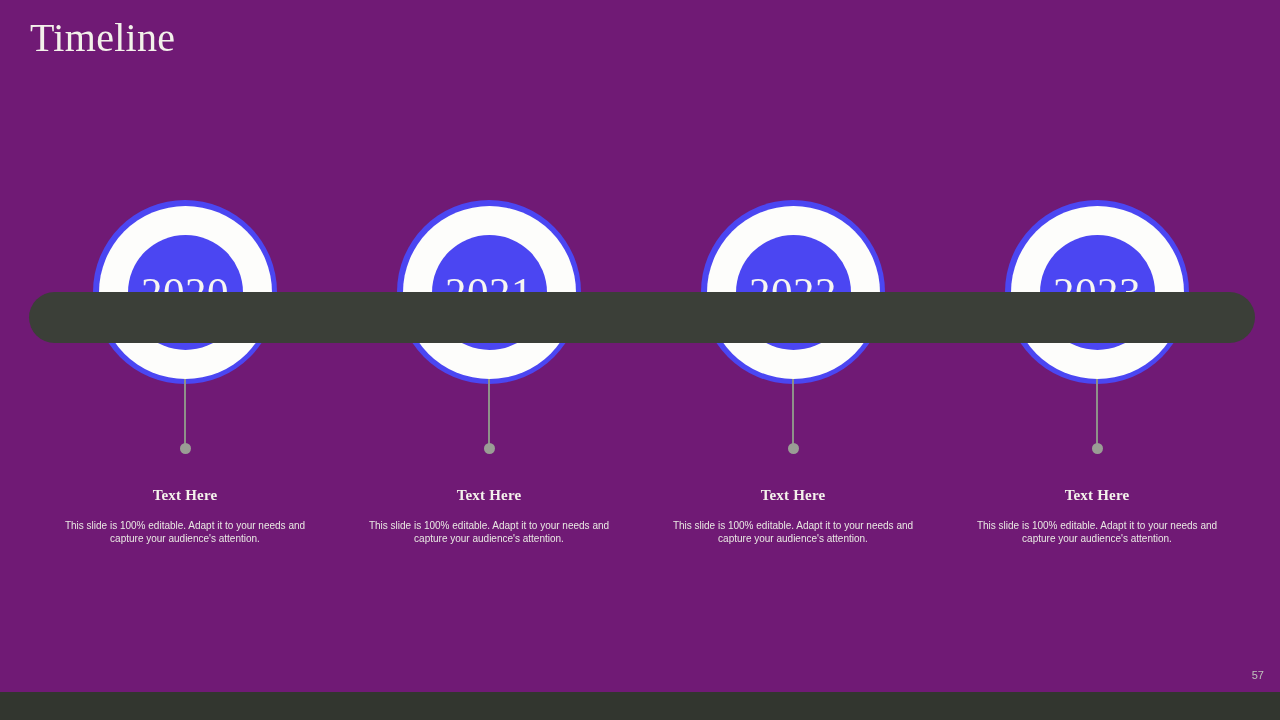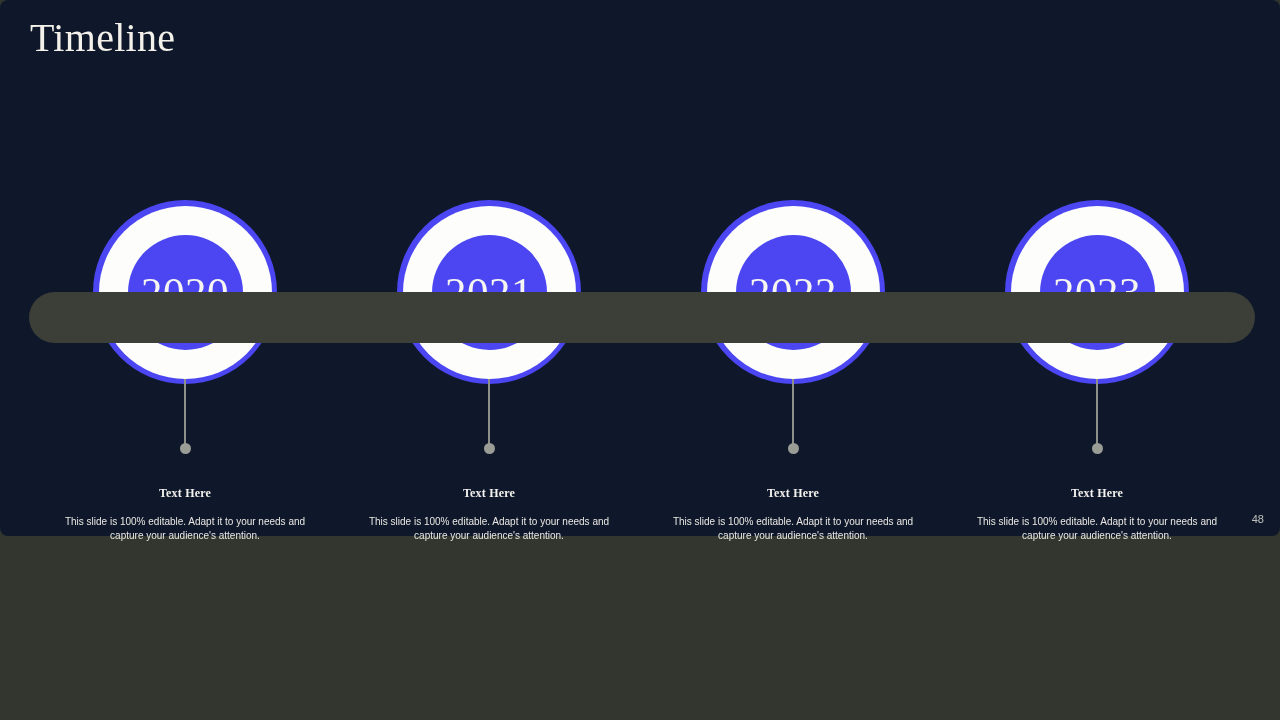--- a/index.html
+++ b/index.html
@@ -5,24 +5,23 @@
   * { margin:0; padding:0; box-sizing:border-box; }
 
   html, body {
     width:1280px; height:720px;
     background:#32362f;
     overflow:hidden;
   }
 
   #slide {
     position:relative;
-    width:1280px; height:536px;
-    background:#0f172a;
+    width:1280px; height:692px;
+    background:#701a75;
     font-family:"Liberation Sans", sans-serif;
-    border-radius:8px;
   }
 
   
   #slide-title {
     position:absolute;
     left:30px; top:14px;
     font-family:"Liberation Serif", serif;
     font-size:40px;
     font-weight:400;
     color:#f3f1ea;
@@ -123,21 +122,21 @@
   .caption {
     position:absolute;
     left:50%; top:486px;
     width:290px;
     margin-left:-145px;
     text-align:center;
   }
 
   .caption-heading {
     font-family:"Liberation Serif", serif;
-    font-size:12px;
+    font-size:15px;
     font-weight:700;
     color:#f4f2ec;
     letter-spacing:0.2px;
     line-height:1.2;
   }
 
   .caption-body {
     margin-top:15px;
     font-family:"Liberation Sans", sans-serif;
     font-size:10px;
@@ -219,15 +218,15 @@
       <div class="caption">
         <div class="caption-heading">Text Here</div>
         <div class="caption-body">This slide is 100% editable. Adapt it to your needs and capture your audience's attention.</div>
       </div>
     </div>
 
   </div>
 
   <div id="track-bar"></div>
 
-  <div id="page-number">48</div>
+  <div id="page-number">57</div>
 
 </div>
 
 </body></html>

